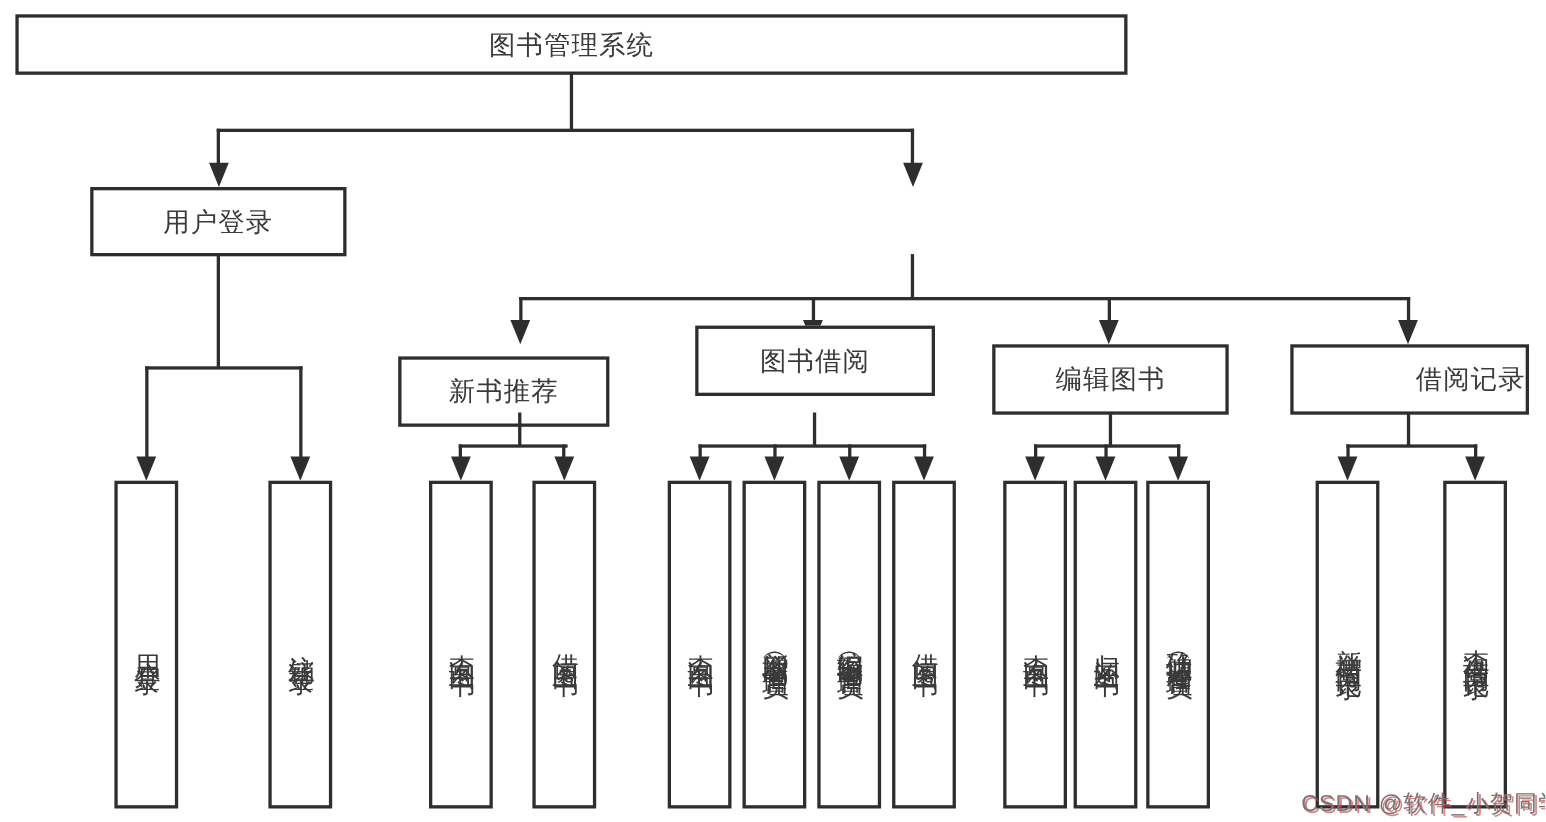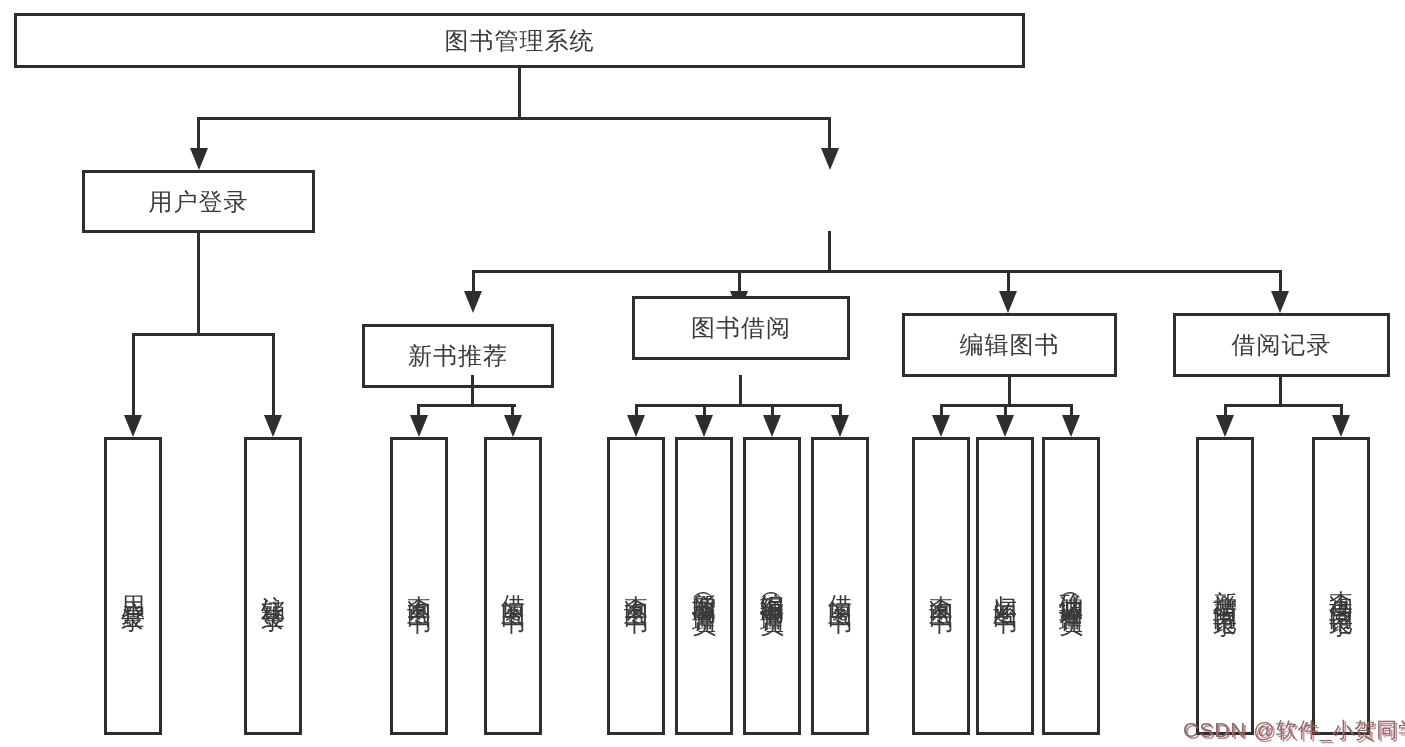--- a/index.html
+++ b/index.html
@@ -71,21 +71,21 @@
 
   <div class="hbox" style="left:362px;top:324px;width:192px;height:64px;">
     <span>新书推荐</span>
   </div>
   <div class="hbox" style="left:632px;top:296px;width:218px;height:64px;">
     <span>图书借阅</span>
   </div>
   <div class="hbox" style="left:902px;top:313px;width:215px;height:64px;">
     <span>编辑图书</span>
   </div>
-  <div class="hbox" style="left:1173px;top:313px;width:217px;height:64px;">
+  <div class="hbox" style="left:1173px;top:313px;width:217px;height:64px;justify-content:flex-end;">
     <span>借阅记录</span>
   </div>
 
   <div class="v" style="left:471px;top:375px;height:31px;"></div>
   <div class="h" style="left:417px;top:404px;width:99px;"></div>
   <div class="v" style="left:417px;top:404px;height:14px;"></div>
   <div class="v" style="left:511px;top:404px;height:14px;"></div>
   <div class="arw" style="left:410px;top:415px;"></div>
   <div class="arw" style="left:504px;top:415px;"></div>
 

